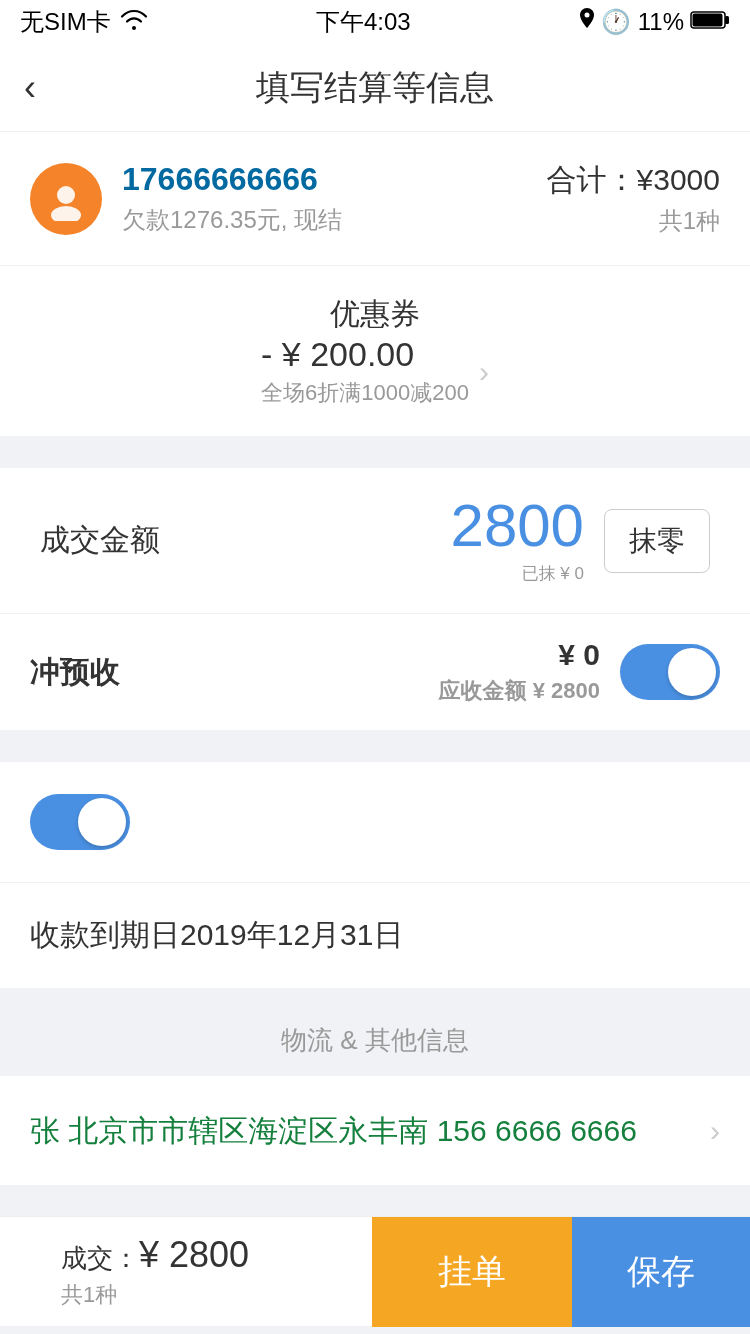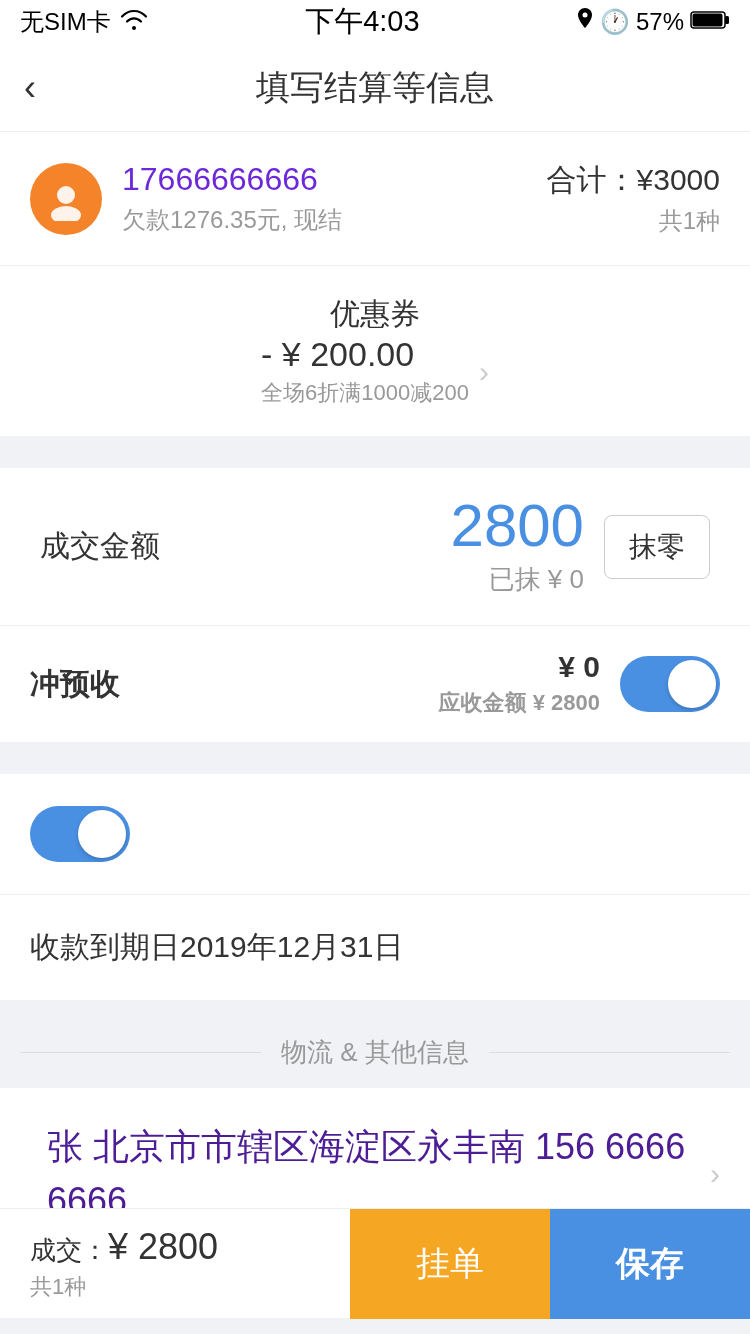--- a/index.html
+++ b/index.html
@@ -20,21 +20,21 @@
       height: 44px;
       background: #fff;
       display: flex;
       align-items: center;
       justify-content: space-between;
       padding: 12px 20px;
       font-size: 24px;
       color: #000;
     }
     .status-left { display: flex; align-items: center; gap: 8px; }
-    .status-center { font-size: 29px; font-weight: 500; }
+    .status-center { font-size: 24px; font-weight: 500; }
     .status-right { display: flex; align-items: center; gap: 6px; font-size: 24px; }
 
     
     .nav-bar {
       width: 750px;
       height: 88px;
       background: #fff;
       display: flex;
       align-items: center;
       justify-content: center;
@@ -72,21 +72,21 @@
     .avatar {
       width: 72px;
       height: 72px;
       border-radius: 50%;
       background: #f5832a;
       display: flex;
       align-items: center;
       justify-content: center;
     }
     .avatar svg { width: 44px; height: 44px; }
-    .customer-info .phone { font-size: 32px; font-weight: 400; color: #6d28d9; }
+    .customer-info .phone { font-size: 32px; font-weight: 700; color: #0369a1; }
     .customer-info .debt { font-size: 24px; color: #999; margin-top: 6px; }
     .customer-right { text-align: right; }
     .customer-right .total-amount { font-size: 30px; color: #333; }
     .customer-right .total-count { font-size: 24px; color: #999; margin-top: 4px; }
 
     
     .coupon-row {
       background: #fff;
       display: flex;
       align-items: center;
@@ -109,21 +109,21 @@
       background: #fff;
       padding: 28px 40px;
       display: flex;
       align-items: center;
       justify-content: space-between;
     }
     .deal-label { font-size: 30px; color: #333; }
     .deal-right { display: flex; align-items: center; gap: 20px; }
     .deal-amount-wrap { text-align: right; }
     .deal-amount { font-size: 60px; color: #4a90e2; font-weight: 500; line-height: 1; }
-    .deal-rounded { font-size: 26px; color: #999; margin-top: 6px; }
+    .deal-rounded { font-size: 17px; color: #999; margin-top: 6px; }
     .round-btn {
       border: 1px solid #ccc;
       border-radius: 8px;
       padding: 12px 24px;
       font-size: 28px;
       color: #333;
       background: #fff;
       cursor: pointer;
       white-space: nowrap;
     }
@@ -187,85 +187,86 @@
     .due-label { font-size: 30px; color: #333; }
     .due-date { font-size: 30px; color: #333; }
 
     
     .logistics-divider {
       background: #f0f2f5;
       height: 72px;
       display: flex;
       align-items: center;
       justify-content: flex-end;
+      flex-direction: column;
     }
     .logistics-text { font-size: 26px; color: #999; }
     .logistics-line {
       flex: 1;
       height: 1px;
       background: #ddd;
       margin: 0 20px;
     }
 
     
     .address-row {
       background: #fff;
       padding: 32px 30px;
       display: flex;
       align-items: flex-start;
       justify-content: space-between;
       gap: 20px;
     }
     .address-label { font-size: 30px; color: #333; flex-shrink: 0; }
-    .address-value { font-size: 36px; color: #4c1d95; flex: 1; line-height: 1.5; margin-left: 17px; }
+    .address-value { font-size: 30px; color: #15803d; flex: 1; line-height: 1.5; }
     .address-chevron { color: #ccc; font-size: 30px; align-self: center; }
 
     
     .bottom-space { height: 120px; background: #f0f2f5; }
 
     
     .bottom-bar {
       position: fixed;
-      bottom: 16px;
+      bottom: 8px;
       width: 750px;
       height: 110px;
       background: #fff;
       display: flex;
       align-items: center;
       border-top: 1px solid #eee;
+      padding-left: 31px;
     }
     .bottom-summary {
       flex: 1;
       padding: 0 30px;
     }
     .bottom-deal { font-size: 26px; color: #333; }
     .bottom-deal .amount { font-size: 36px; font-weight: 500; }
     .bottom-count { font-size: 22px; color: #999; margin-top: 4px; }
     .btn-pending {
       width: 200px;
       height: 110px;
       background: #f5a623;
       color: #fff;
       font-size: 34px;
       display: flex;
       align-items: center;
       justify-content: center;
       cursor: pointer;
     }
     .btn-save {
-      width: 200px;
+      width: 178px;
       height: 110px;
       background: #4a90e2;
       color: #fff;
       font-size: 34px;
       display: flex;
       align-items: center;
       justify-content: center;
       cursor: pointer;
-      font-weight: bold;
     }
   </style>
 </head>
 <body>
 
 <div class="status-bar">
   <div class="status-left">
     <span>无SIM卡</span>
     <span>
       <svg width="30" height="22" viewBox="0 0 30 22" fill="none">
@@ -277,21 +278,21 @@
   </div>
   <div class="status-center">下午4:03</div>
   <div class="status-right">
     <span>
       <svg width="18" height="22" viewBox="0 0 18 22" fill="none">
         <path d="M9 0C5.1 0 2 3.1 2 7c0 5.3 7 13 7 13s7-7.7 7-13c0-3.9-3.1-7-7-7z" fill="#000"></path>
         <circle cx="9" cy="7" r="2.5" fill="#fff"></circle>
       </svg>
     </span>
     <span>🕐</span>
-    <span>57%</span>
+    <span>11%</span>
     <span>
       <svg width="40" height="20" viewBox="0 0 40 20">
         <rect x="1" y="2" width="34" height="16" rx="3" stroke="#000" stroke-width="1.5" fill="none"></rect>
         <rect x="35" y="6" width="4" height="8" rx="1.5" fill="#000"></rect>
         <rect x="2.5" y="3.5" width="30" height="13" rx="2" fill="#000"></rect>
       </svg>
     </span>
   </div>
 </div>
 

